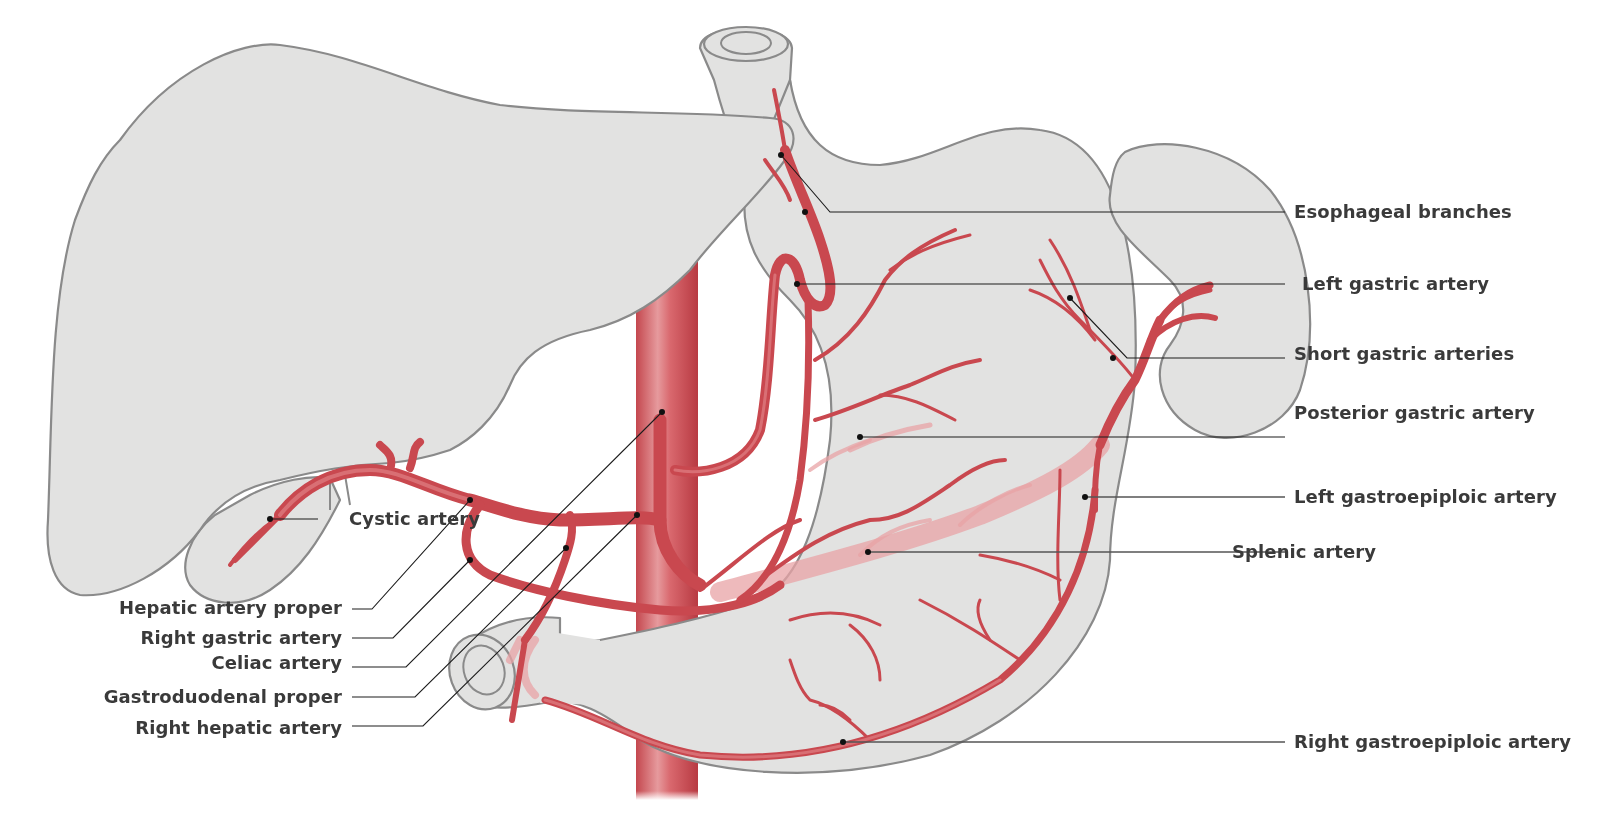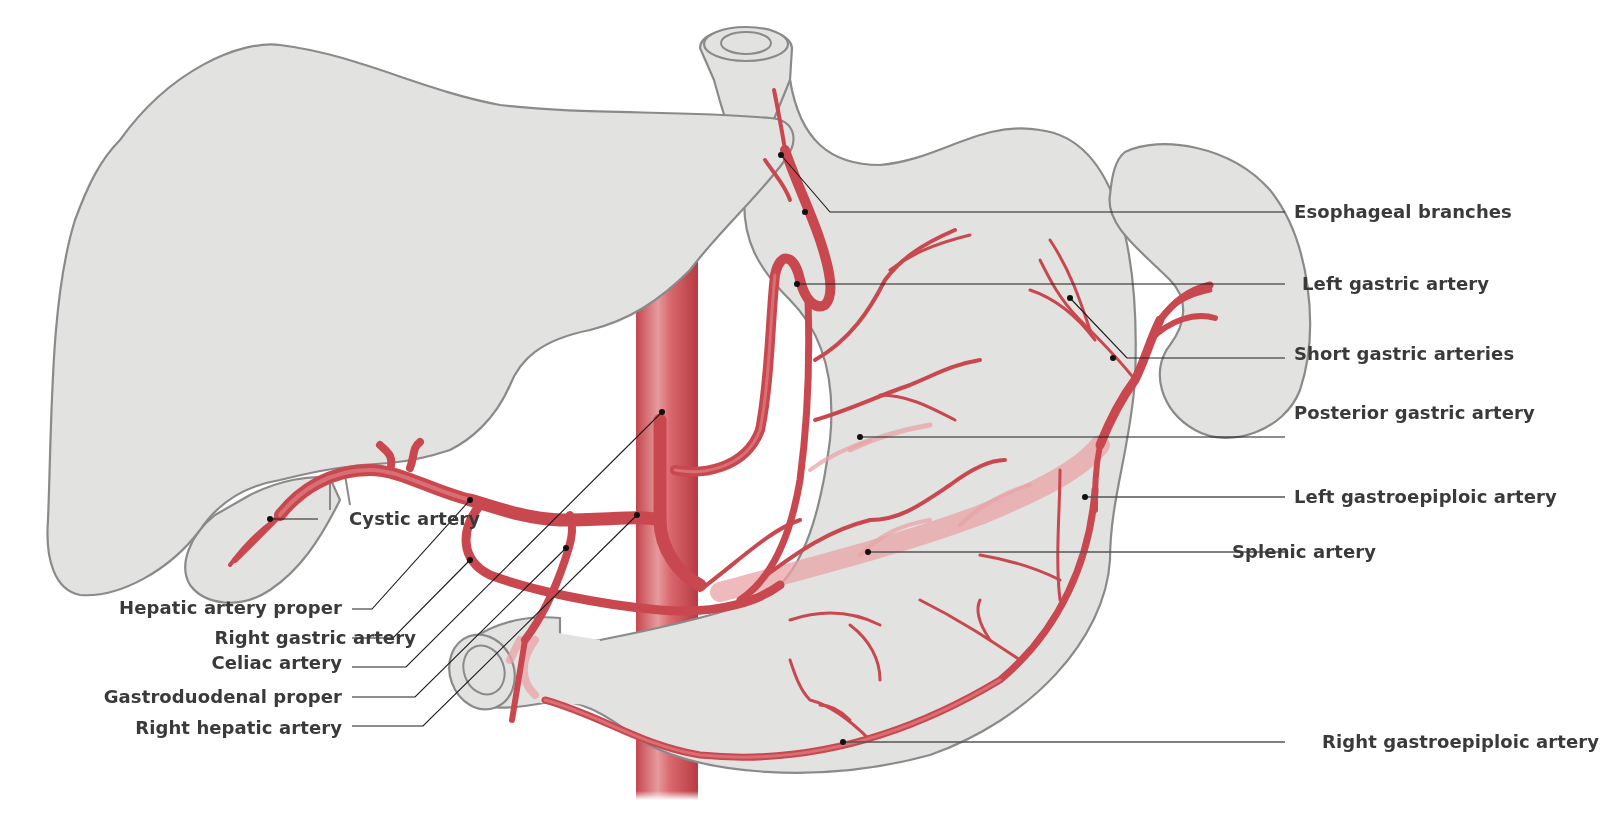--- a/index.html
+++ b/index.html
@@ -183,20 +183,20 @@
       <circle class="dot" cx="637" cy="515" r="3"></circle>
   </g>
 </svg>
 
 <div class="label" style="left:1294px; top:201px;">Esophageal branches</div>
 <div class="label" style="left:1294px; top:273px;margin-left:8px;">Left gastric artery</div>
 <div class="label" style="left:1294px; top:343px;">Short gastric arteries</div>
 <div class="label" style="left:1294px; top:402px;">Posterior gastric artery</div>
 <div class="label" style="left:1294px; top:486px;">Left gastroepiploic artery</div>
 <div class="label" style="left:1232px; top:541px;">Splenic artery</div>
-<div class="label" style="left:1294px; top:731px;margin-left:28px;">Right gastroepiploic artery</div>
+<div class="label" style="left:1294px; top:731px;">Right gastroepiploic artery</div>
 
 <div class="label" style="left:325px; top:508px;margin-left:24px;">Cystic artery</div>
 <div class="label right" style="right:1258px; top:597px;">Hepatic artery proper</div>
-<div class="label right" style="right:1184px; top:627px;">Right gastric artery</div>
+<div class="label right" style="right:1258px; top:627px;">Right gastric artery</div>
 <div class="label right" style="right:1258px; top:652px;">Celiac artery</div>
 <div class="label right" style="right:1258px; top:686px;">Gastroduodenal proper</div>
 <div class="label right" style="right:1258px; top:717px;">Right hepatic artery</div>
 
 </body></html>

